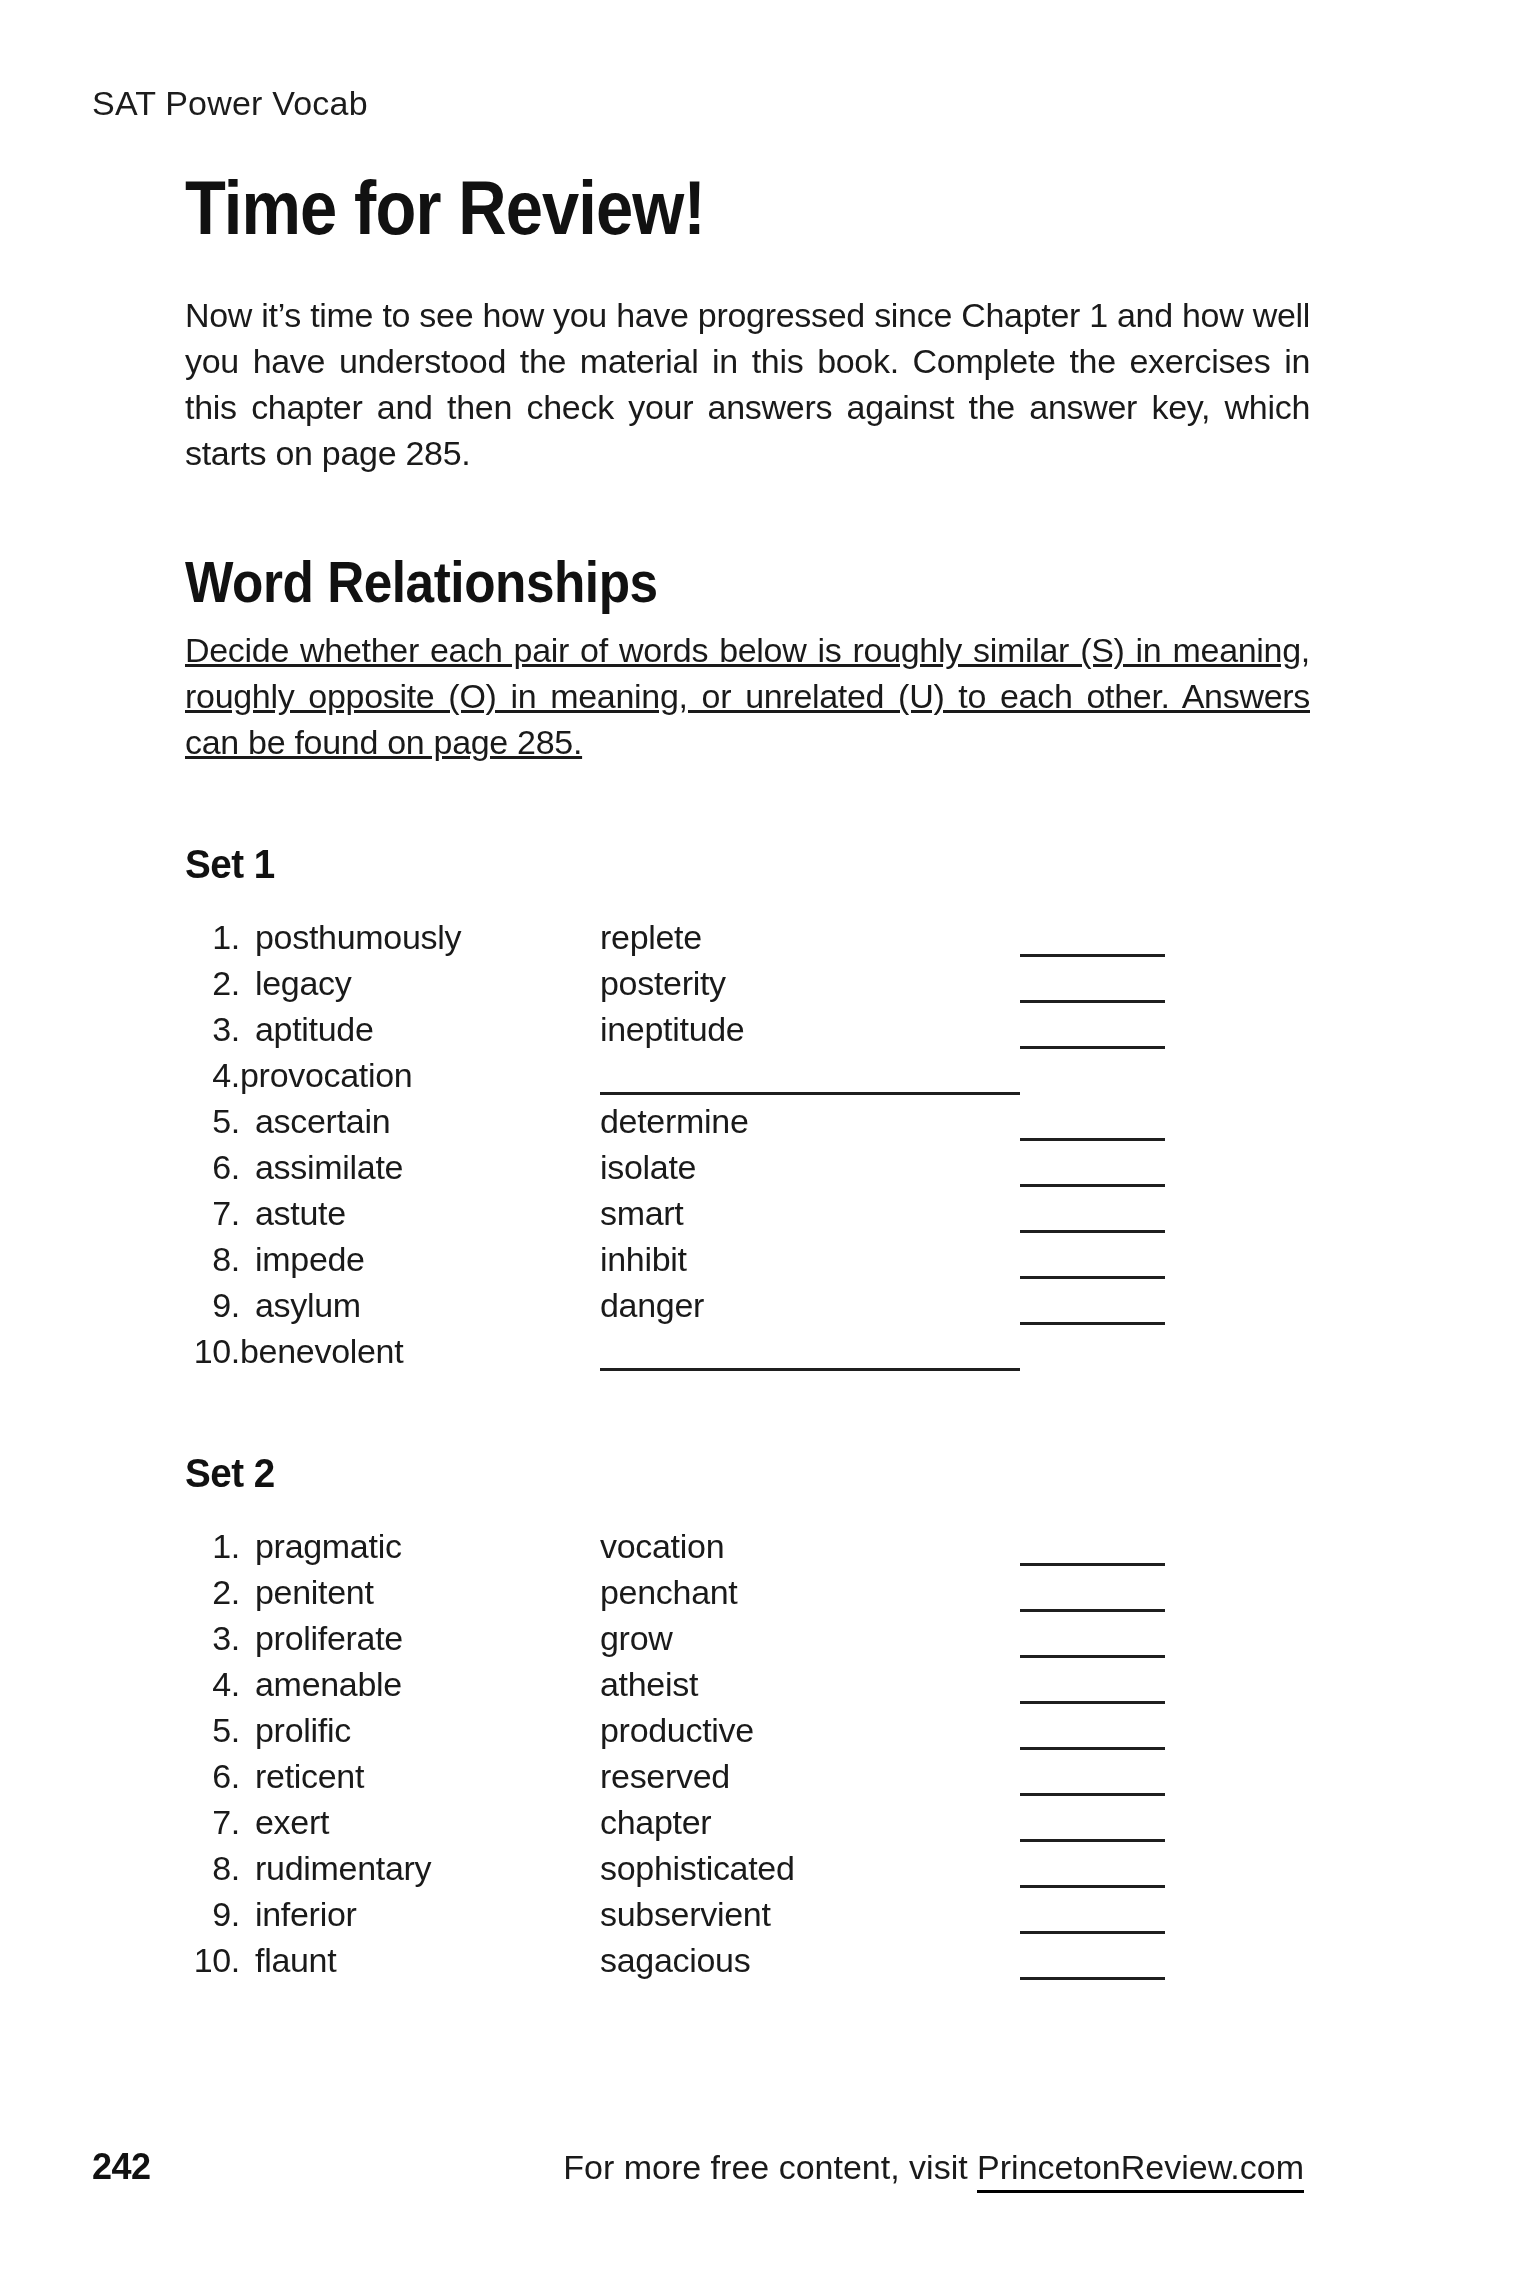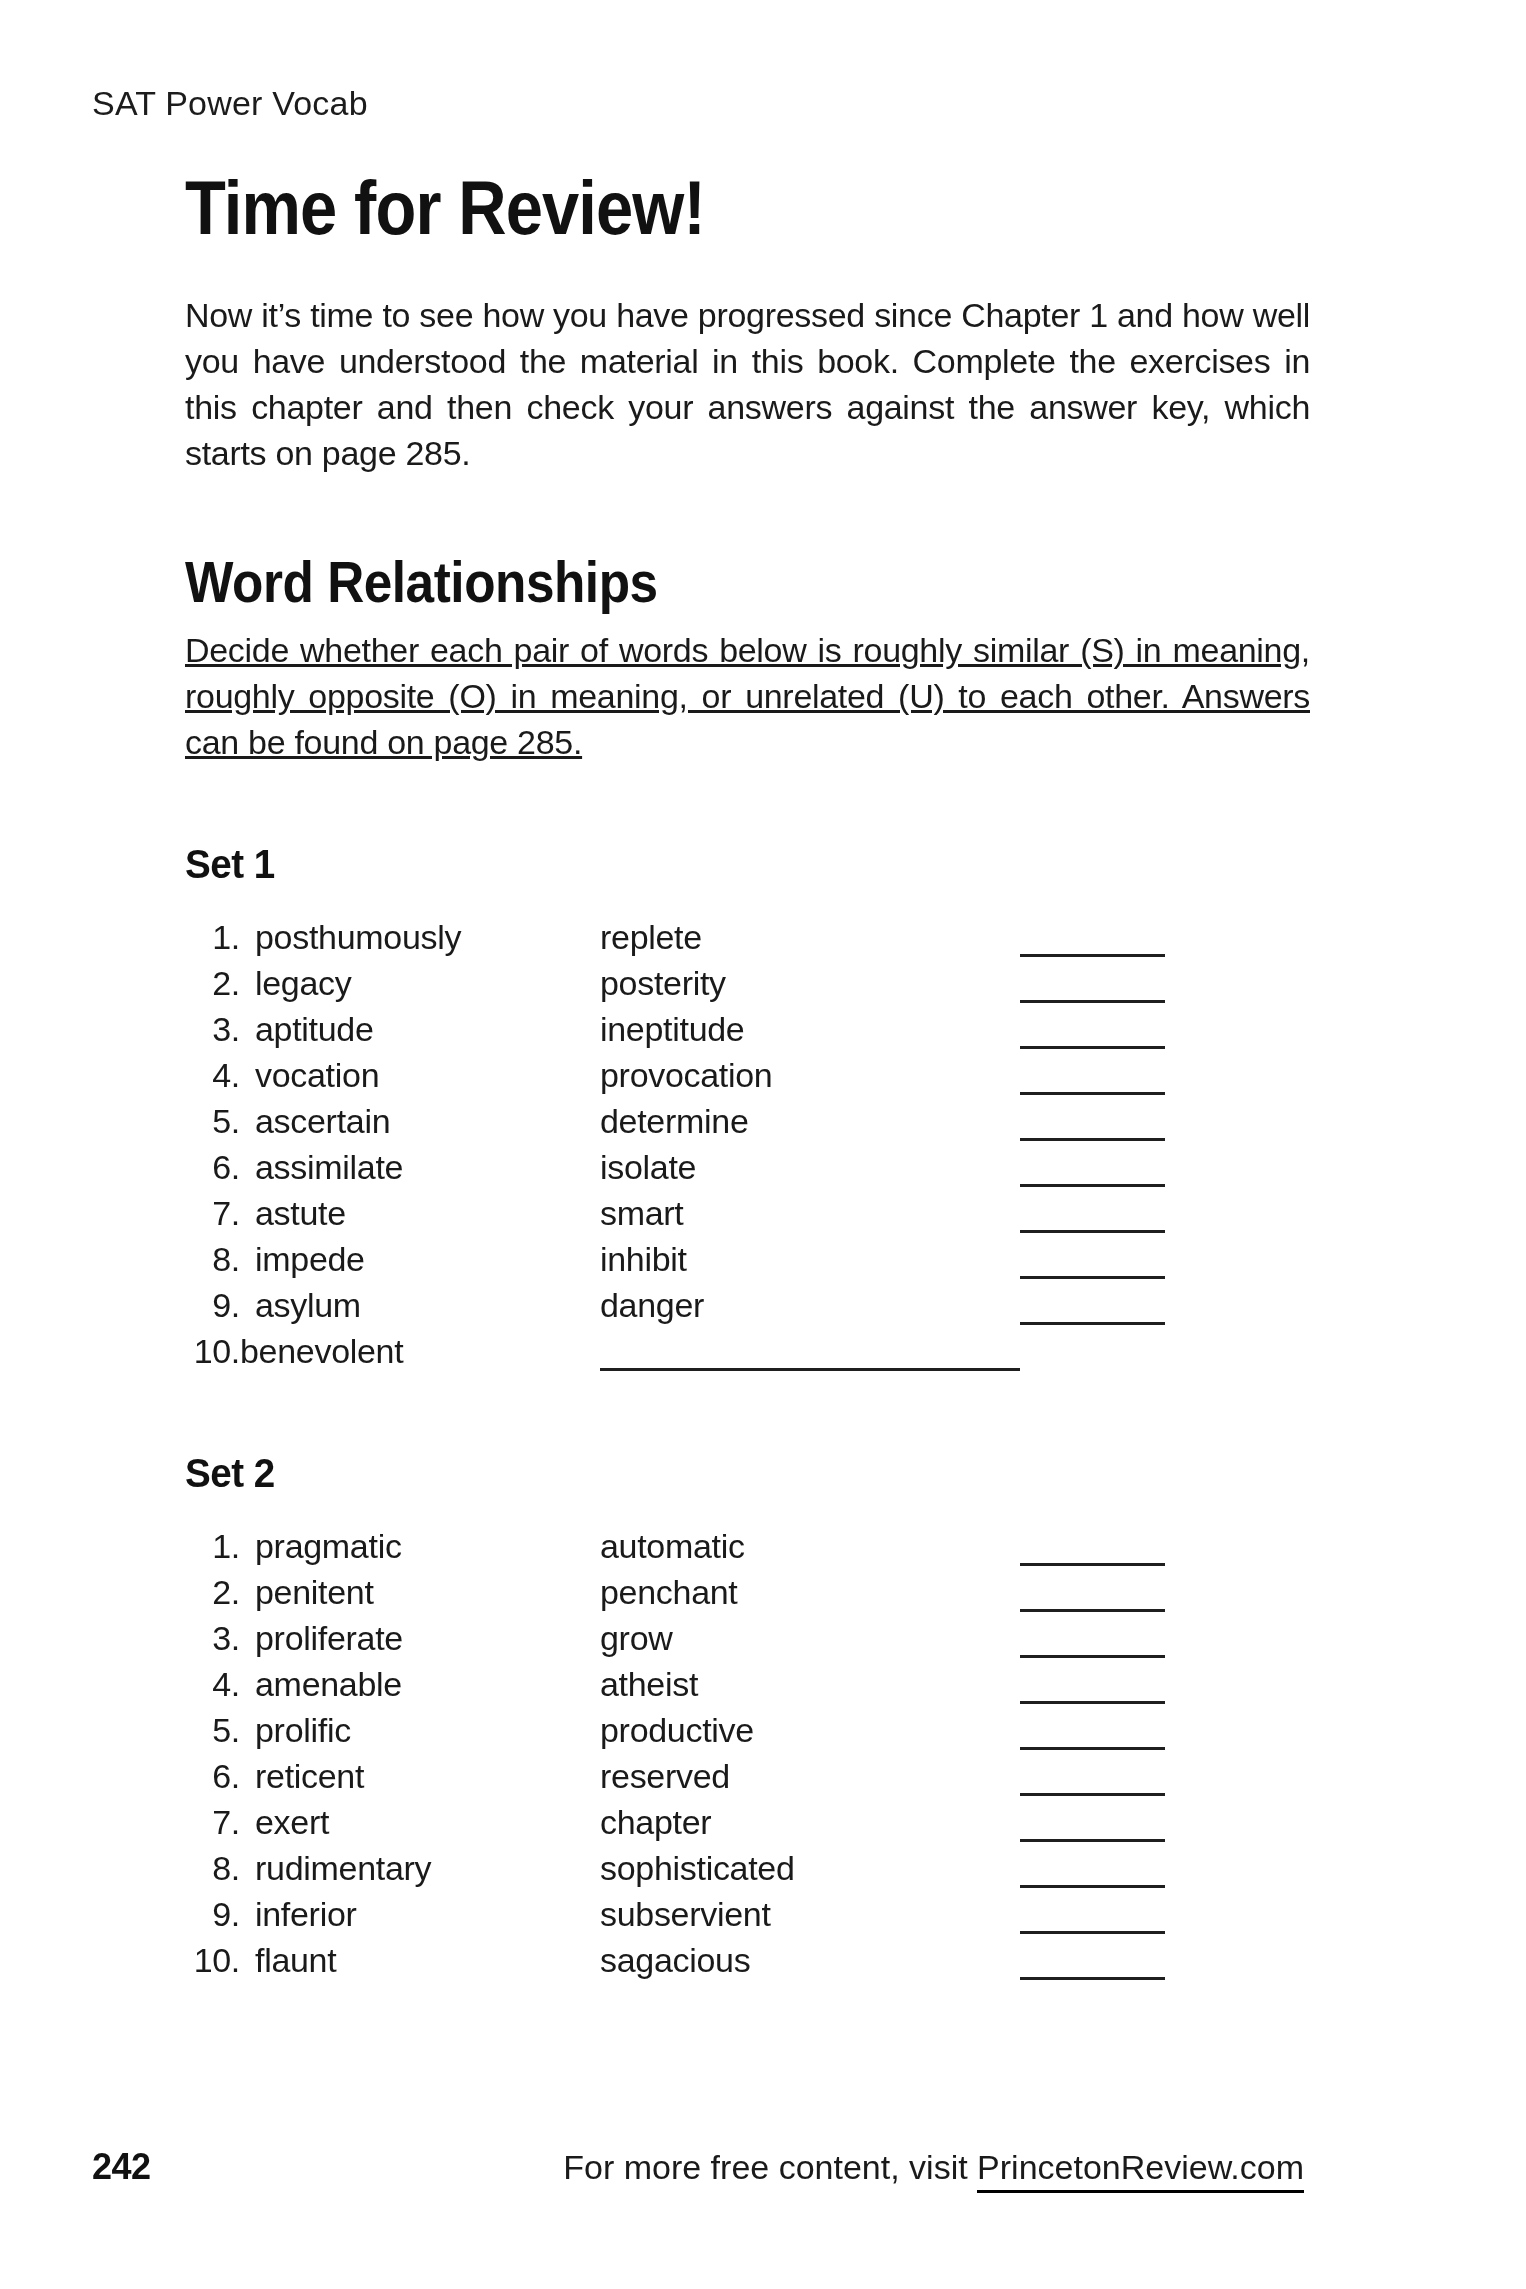--- a/index.html
+++ b/index.html
@@ -160,21 +160,20 @@
 
   <div class="row">
     <span class="num">3.</span>
     <span class="word1">aptitude</span>
     <span class="word2">ineptitude</span>
     <span class="answer-line"></span>
   </div>
 
   <div class="row">
     <span class="num">4.</span>
-    <span class="word1">vocation</span>
     <span class="word2">provocation</span>
     <span class="answer-line"></span>
   </div>
 
   <div class="row">
     <span class="num">5.</span>
     <span class="word1">ascertain</span>
     <span class="word2">determine</span>
     <span class="answer-line"></span>
   </div>
@@ -213,21 +212,21 @@
     <span class="answer-line"></span>
   </div>
 </div>
 
     <h3 class="set-heading">Set 2</h3>
 
     <div class="set-rows">
   <div class="row">
     <span class="num">1.</span>
     <span class="word1">pragmatic</span>
-    <span class="word2">automatic</span>
+    <span class="word2">vocation</span>
     <span class="answer-line"></span>
   </div>
 
   <div class="row">
     <span class="num">2.</span>
     <span class="word1">penitent</span>
     <span class="word2">penchant</span>
     <span class="answer-line"></span>
   </div>
 

